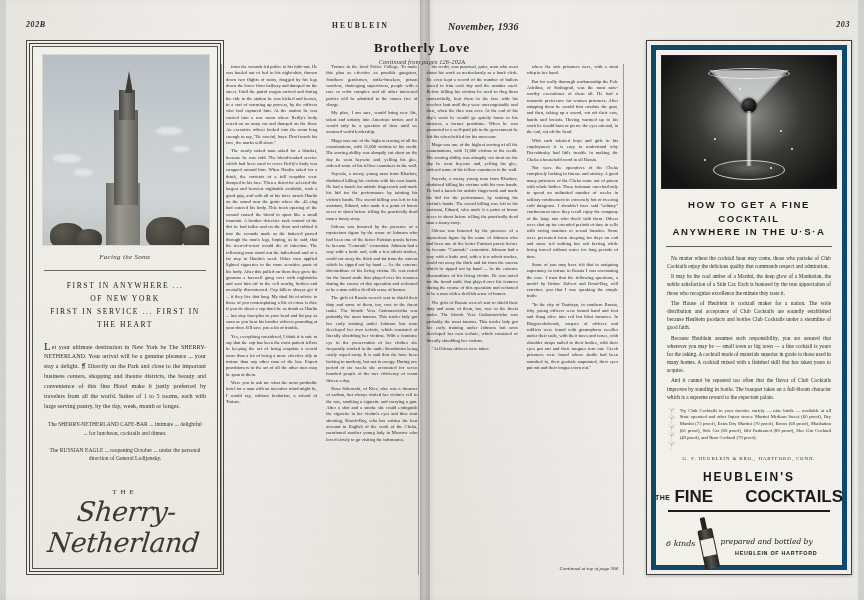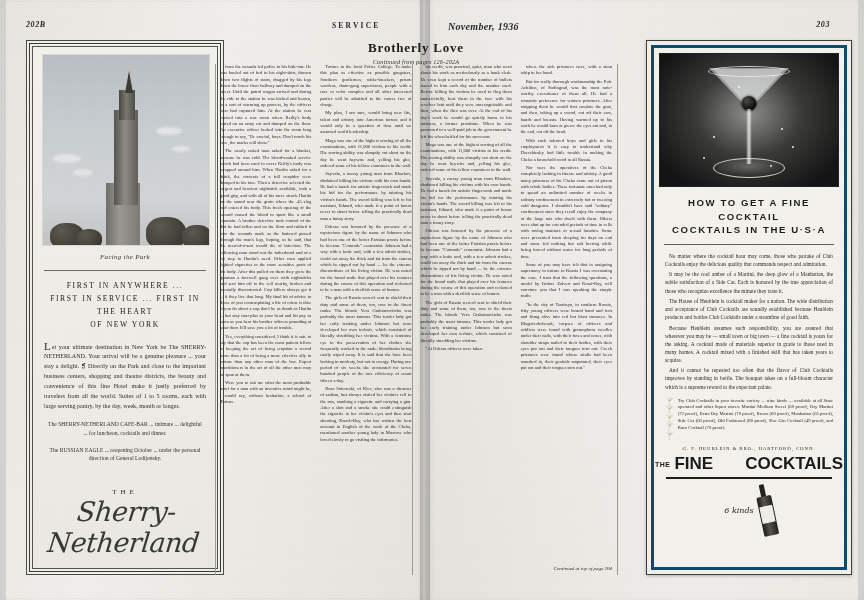--- a/index.html
+++ b/index.html
@@ -26,21 +26,21 @@
     box-shadow:inset 6px 0 12px -8px rgba(0,0,0,.30);}
   .gutter{position:absolute;left:420px;top:0;width:10px;height:600px;
     background:linear-gradient(90deg,rgba(0,0,0,.22),rgba(0,0,0,.05) 45%,rgba(0,0,0,.20));}
 
   
   .folio{
     position:absolute;top:20px;font-weight:bold;font-style:italic;
     font-size:8px;letter-spacing:.6px;color:#2a2a28;
   }
   .folio-left{left:26px;}
-  .folio-right{right:34px;font-style:italic;}
+  .folio-right{right:14px;font-style:italic;}
   .masthead{
     position:absolute;top:21px;font-size:7.5px;font-weight:bold;
     letter-spacing:2.2px;color:#2a2a28;
   }
   .masthead-esq{left:332px;}
   .masthead-date{left:448px;font-style:italic;letter-spacing:.3px;font-size:10px;}
 
   
   .ad-hotel{
     position:absolute;left:26px;top:40px;width:198px;height:535px;
@@ -97,21 +97,21 @@
   .logo-the{font-size:7px;letter-spacing:4px;color:#2c2c27;}
   .logo-script{
     font-family:"DejaVu Serif", serif;font-style:italic;font-size:27px;
     color:#3a3a34;letter-spacing:-.5px;line-height:1.15;
     transform:skewX(-6deg);
   }
   .logo-addr{font-size:7px;letter-spacing:2px;color:#2c2c27;margin-top:5px;}
 
   
   .article{
-    position:absolute;left:220px;top:40px;width:392px;height:535px;
+    position:absolute;left:226px;top:40px;width:392px;height:535px;
   }
   .art-title{
     text-align:center;font-weight:bold;font-size:13px;letter-spacing:.8px;
     color:#1c1c18;
   }
   .art-sub{
     text-align:center;font-style:italic;font-size:6.2px;color:#34342f;
     margin-top:2px;letter-spacing:.2px;
   }
   .cols{
@@ -131,21 +131,21 @@
     position:absolute;right:0;bottom:4px;font-style:italic;font-size:5px;
     color:#33332e;
   }
 
   
   .ad-cocktail{
     position:absolute;left:646px;top:40px;width:206px;height:535px;
     background:#f0efe9;border:1px solid #3f3f3b;box-sizing:border-box;
     box-shadow:0 1px 3px rgba(0,0,0,.25);
   }
-  .ck-inner{position:absolute;inset:4px;border:3px solid #0c4a6e;box-sizing:border-box;
+  .ck-inner{position:absolute;inset:4px;border:5px solid #0c4a6e;box-sizing:border-box;
     background:#f2f1ec;padding:0;}
   .ck-photo{
     position:relative;margin:5px 5px 0 5px;height:132px;overflow:hidden;
     background:radial-gradient(ellipse at 50% 45%,#8e8e8a 0%,#3a3a38 42%,#141414 85%);
     border:1px solid #222;
   }
   .glass-bowl{
     position:absolute;left:50%;top:14px;transform:translateX(-50%);
     width:0;height:0;border-left:40px solid transparent;border-right:40px solid transparent;
     border-top:42px solid rgba(225,228,228,.55);
@@ -231,21 +231,21 @@
 </head>
 <body>
 
 <div class="page">
 
   <div class="sheet sheet-left"></div>
   <div class="sheet sheet-right"></div>
   <div class="gutter"></div>
 
   <div class="folio folio-left">202B</div>
-  <div class="masthead masthead-esq">SERVICE</div>
+  <div class="masthead masthead-esq">HEUBLEIN</div>
   <div class="masthead masthead-date">November, 1936</div>
   <div class="folio folio-right">203</div>
 
   <div class="ad-hotel">
     <div class="ad-hotel-inner">
 
       <div class="hotel-illo">
         <div class="sky"></div>
         <div class="cloud" style="left:6%;top:52%;width:28px;height:9px;"></div>
         <div class="cloud" style="left:18%;top:60%;width:20px;height:7px;"></div>
@@ -255,28 +255,28 @@
         <div class="tower-mid"></div>
         <div class="tower-top"></div>
         <div class="spire"></div>
         <div class="tree" style="left:4%;width:34px;height:26px;"></div>
         <div class="tree" style="left:20%;width:26px;height:20px;"></div>
         <div class="tree" style="left:62%;width:40px;height:32px;"></div>
         <div class="tree" style="left:84%;width:30px;height:24px;"></div>
         <div class="grain"></div>
       </div>
 
-      <div class="illo-caption">Facing the Park</div>
+      <div class="illo-caption">Facing the Some</div>
 
       <div class="hotel-rule"></div>
 
       <div class="hotel-head">
         <div>FIRST IN ANYWHERE ...</div>
+        <div>OF NEW YORK</div>
         <div>FIRST IN SERVICE ... FIRST IN THE HEART</div>
-        <div>OF NEW YORK</div>
       </div>
 
       <div class="hotel-body">
         <span class="dropcap">L</span><span>et your ultimate destination in New York be The SHERRY-NETHERLAND. Your arrival will be a genuine pleasure ... your stay a delight. ❡ Directly on the Park and close to the important business centers, shopping and theatre districts, the beauty and convenience of this fine Hotel make it justly preferred by travelers from all the world. Suites of 1 to 5 rooms, each with large serving pantry, by the day, week, month or longer.</span>
       </div>
 
       <div class="hotel-sub">The SHERRY-NETHERLAND CAFE-BAR ... intimate ... delightful ... for luncheon, cocktails and dinner.</div>
       <div class="hotel-sub">The RUSSIAN EAGLE ... reopening October ... under the personal direction of General Lodijensky.</div>
 
       <div class="hotel-logoblock">
@@ -344,54 +344,59 @@
         <div class="bubble" style="left:30%;top:62%;"></div>
         <div class="bubble" style="left:68%;top:56%;"></div>
         <div class="bubble" style="left:74%;top:70%;"></div>
         <div class="bubble" style="left:24%;top:78%;"></div>
         <div class="bubble" style="left:62%;top:84%;"></div>
         <div class="bubble" style="left:44%;top:24%;"></div>
       </div>
 
       <div class="ck-head">
         <div>HOW TO GET A FINE COCKTAIL</div>
-        <div>COCKTAILS IN THE U·S·A</div>
+        <div>ANYWHERE IN THE U·S·A</div>
       </div>
 
       <div class="ck-rule"></div>
 
       <div class="ck-body" id="ckbody">
           <p>No matter where the cocktail hour may come, those who partake of Club Cocktails enjoy the delicious quality that commands respect and admiration.</p>
           <p>It may be the cool amber of a Martini, the deep glow of a Manhattan, the subtle satisfaction of a Side Car. Each is honored by the true appreciation of those who recognize excellence the minute they taste it.</p>
           <p>The House of Heublein is cocktail maker for a nation. The wide distribution and acceptance of Club Cocktails are soundly established because Heublein products and bottles Club Cocktails under a steamline of good faith.</p>
           <p>Because Heublein assumes such responsibility, you are assured that wherever you may be — small town or big town — a fine cocktail is yours for the asking. A cocktail made of materials superior in grade to those used in many homes. A cocktail mixed with a finished skill that has taken years to acquire.</p>
           <p>And it cannot be repeated too often that the flavor of Club Cocktails improves by standing in bottle. The bouquet takes on a full-bloom character which is a supreme reward to the expectant palate.</p>
         </div>
 
       <div class="ck-varieties">
         <div class="ck-marks">🍸<br>🍸<br>🍸<br>🍸<br>🍸</div>
         <div class="txt">Try Club Cocktails in your favorite variety — nine kinds — available at all State operated and other liquor stores: Martini Medium Sweet (60 proof), Dry Martini (73 proof), Extra Dry Martini (70 proof), Bronx (60 proof), Manhattan (65 proof), Side Car (60 proof), Old Fashioned (80 proof), Sloe Gin Cocktail (49 proof), and Rum Cocktail (70 proof).</div>
       </div>
 
       <div class="ck-corp">G. F. HEUBLEIN &amp; BRO., HARTFORD, CONN.</div>
 
+      <div class="ck-brand">HEUBLEIN'S</div>
 
       <div class="ck-brand2">
         <span class="ck-the">THE</span>
         <span class="ck-club">FINE</span>
         <span class="ck-cocktails">COCKTAILS</span>
       </div>
       <div class="ck-rule2"></div>
 
       <div class="ck-bottomrow">
         <span class="ck-kinds">6 kinds</span>
         <span class="bottle">
           <span class="bottle-neck"></span>
             <span class="bottle-body"></span>
             <span class="bottle-label"></span>
         </span>
+        <span class="ck-right-col">
+          <span class="ck-prep">prepared and bottled by</span>
+          <div class="ck-maker">HEUBLEIN OF HARTFORD</div>
+        </span>
       </div>
 
     </div>
   </div>
 
   <div class="grain"></div>
 </div>
 
 </body></html>

